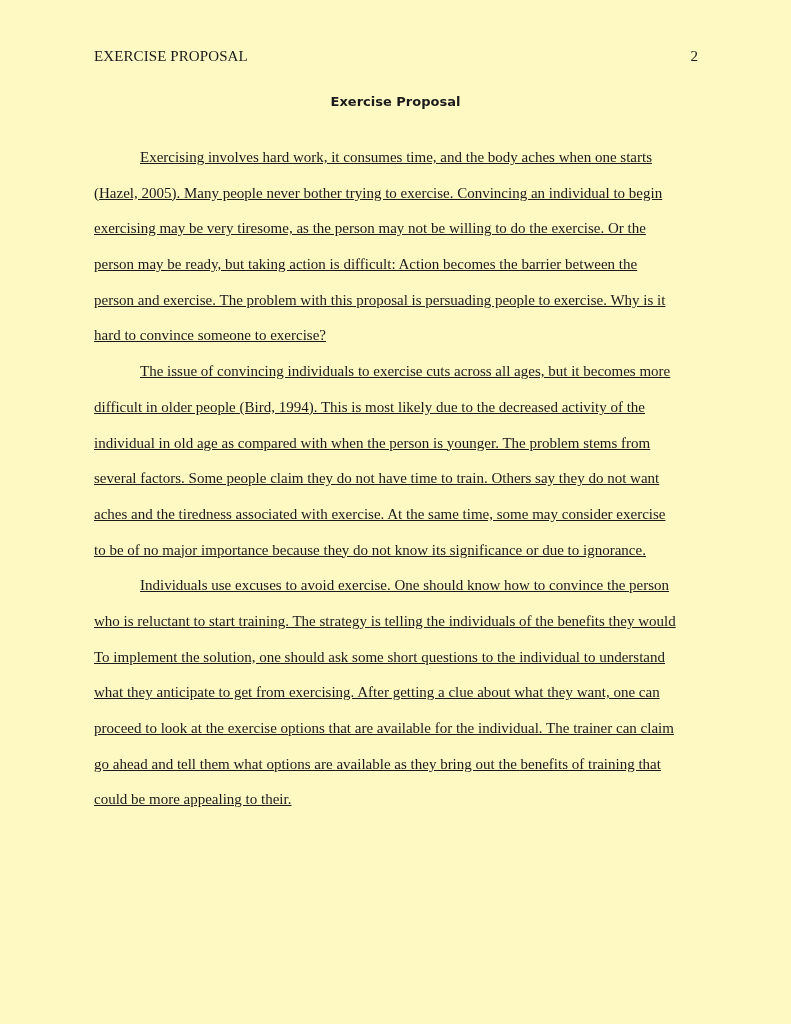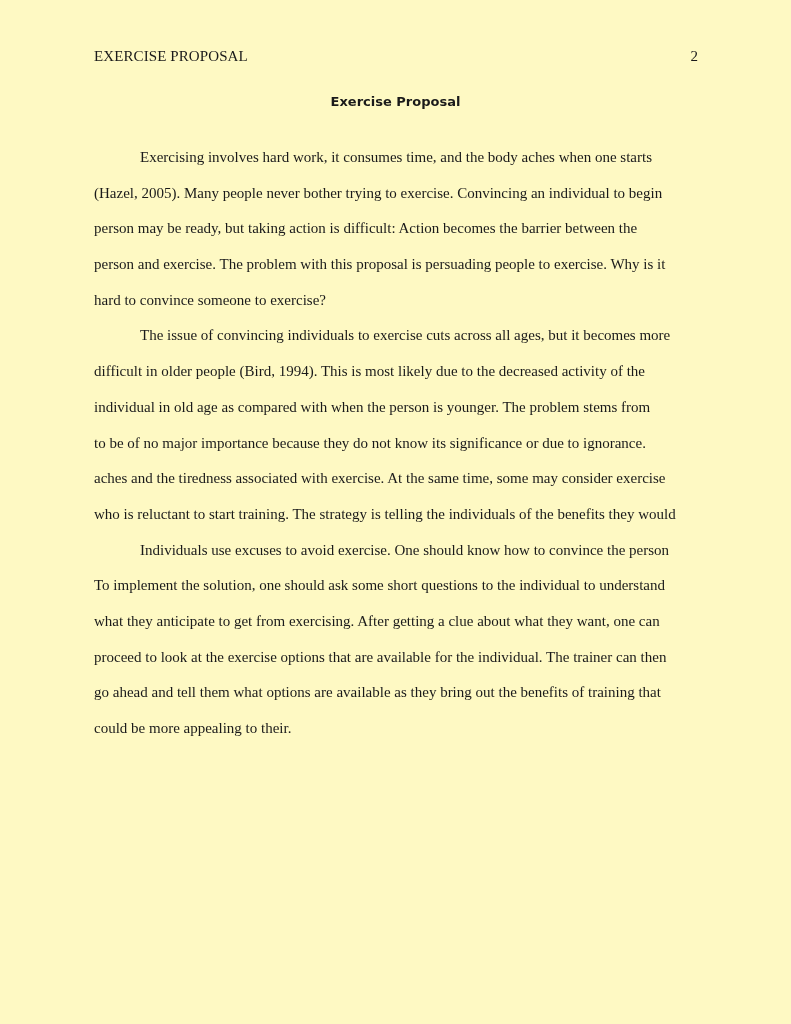--- a/index.html
+++ b/index.html
@@ -14,49 +14,51 @@
     font-family: "Liberation Serif", serif; font-size: 15px;
   }
   .title {
     position: absolute; left: 0; width: 791px; top: 94px; text-align: center;
     font-family: "DejaVu Sans", sans-serif; font-weight: bold; font-size: 13px;
   }
   .body {
     position: absolute; left: 94px; top: 140px; width: 604px;
     font-family: "Liberation Serif", serif; font-size: 15px; line-height: 35.7px;
   }
-  .line { white-space: nowrap; height: 35.7px; }
+  .line { white-space: nowrap; height: 35.7px; text-decoration: underline; }
   .line.indent { padding-left: 46px; }
 </style>
 </head>
 <body>
 
 <div class="page">
   <div class="running-head">EXERCISE PROPOSAL</div>
   <div class="page-number">2</div>
   <div class="title">Exercise Proposal</div>
 
   <div class="body">
     <div>
       <div class="line indent">Exercising involves hard work, it consumes time, and the body aches when one starts</div>
       <div class="line">(Hazel, 2005). Many people never bother trying to exercise. Convincing an individual to begin</div>
+      <div class="line">exercising may be very tiresome, as the person may not be willing to do the exercise. Or the</div>
       <div class="line">person may be ready, but taking action is difficult: Action becomes the barrier between the</div>
       <div class="line">person and exercise. The problem with this proposal is persuading people to exercise. Why is it</div>
       <div class="line">hard to convince someone to exercise?</div>
     </div>
     <div>
       <div class="line indent">The issue of convincing individuals to exercise cuts across all ages, but it becomes more</div>
       <div class="line">difficult in older people (Bird, 1994). This is most likely due to the decreased activity of the</div>
       <div class="line">individual in old age as compared with when the person is younger. The problem stems from</div>
+      <div class="line">several factors. Some people claim they do not have time to train. Others say they do not want</div>
+      <div class="line">aches and the tiredness associated with exercise. At the same time, some may consider exercise</div>
       <div class="line">to be of no major importance because they do not know its significance or due to ignorance.</div>
-      <div class="line">aches and the tiredness associated with exercise. At the same time, some may consider exercise</div>
     </div>
     <div>
+      <div class="line indent">Individuals use excuses to avoid exercise. One should know how to convince the person</div>
       <div class="line">who is reluctant to start training. The strategy is telling the individuals of the benefits they would</div>
-      <div class="line indent">Individuals use excuses to avoid exercise. One should know how to convince the person</div>
       <div class="line">To implement the solution, one should ask some short questions to the individual to understand</div>
       <div class="line">what they anticipate to get from exercising. After getting a clue about what they want, one can</div>
-      <div class="line">proceed to look at the exercise options that are available for the individual. The trainer can then</div>
+      <div class="line">proceed to look at the exercise options that are available for the individual. The trainer can claim</div>
       <div class="line">go ahead and tell them what options are available as they bring out the benefits of training that</div>
       <div class="line">could be more appealing to their.</div>
     </div>
   </div>
 </div>
 
 </body></html>

